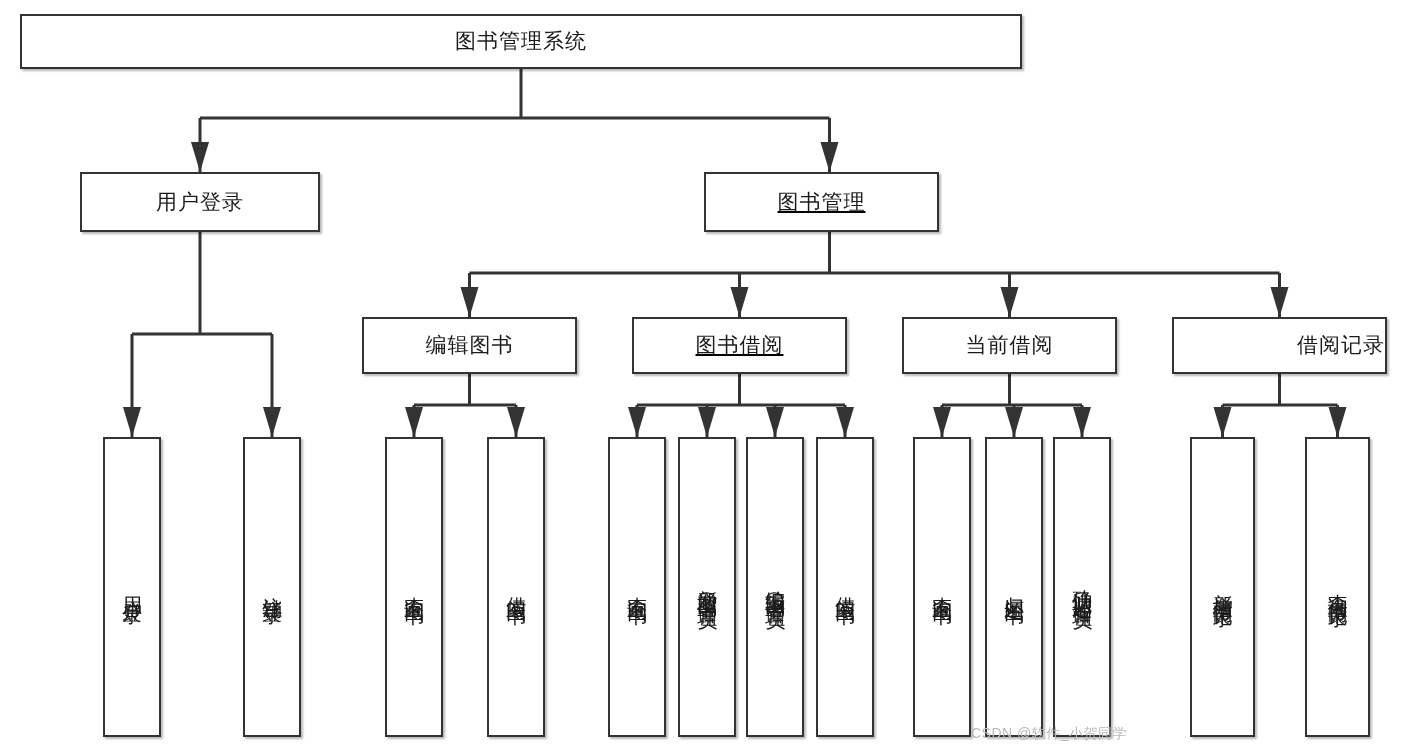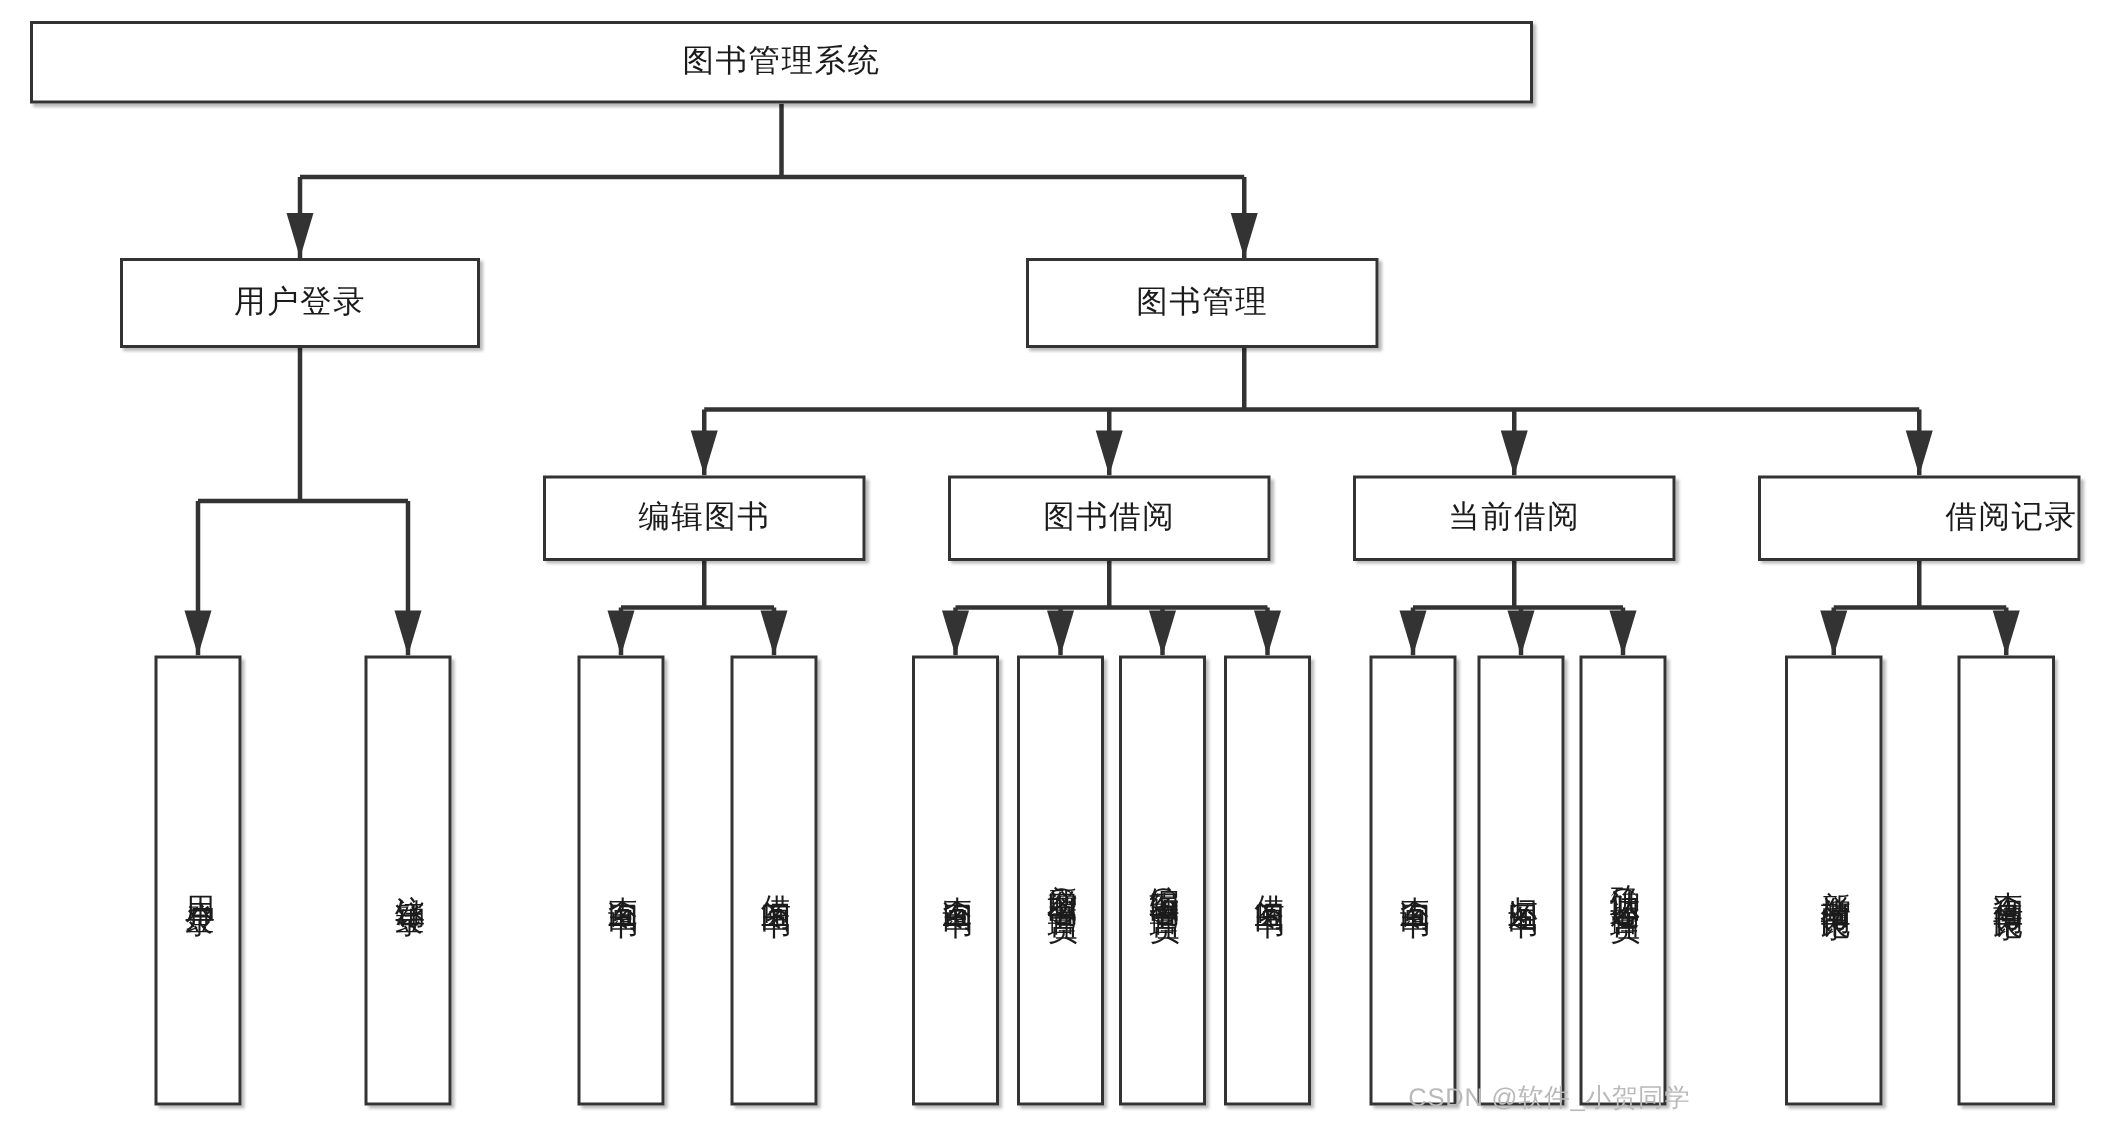--- a/index.html
+++ b/index.html
@@ -53,21 +53,21 @@
     font-size: 20px;
   }
   .node-box.vertical {
     align-items: center;
     justify-content: center;
   }
   .watermark {
     position: absolute;
     right: 8px;
     bottom: 4px;
-    font-size: 17px;
+    font-size: 14px;
     color: #b9b9b9;
     letter-spacing: 0.5px;
     white-space: nowrap;
     font-family: "Liberation Sans", "DejaVu Sans", sans-serif;
   }
 </style>
 </head>
 <body>
 
 <div id="diagram-root">
@@ -129,27 +129,27 @@
       </g>
   </svg>
 
   <div id="nodes-group">
       <div class="node-box" style="left: 20px; top: 14px; width: 1002px; height: 55px;">
         <div class="node-label">图书管理系统</div>
       </div>
       <div class="node-box" style="left: 80px; top: 172px; width: 240px; height: 60px;">
         <div class="node-label">用户登录</div>
       </div>
-      <div class="node-box" style="left: 684px; top: 172px; width: 235px; height: 60px;">
+      <div class="node-box" style="left: 704px; top: 172px; width: 235px; height: 60px; text-decoration: underline;">
         <div class="node-label">图书管理</div>
       </div>
       <div class="node-box" style="left: 362px; top: 317px; width: 215px; height: 57px;">
         <div class="node-label">编辑图书</div>
       </div>
-      <div class="node-box" style="left: 632px; top: 317px; width: 215px; height: 57px;">
+      <div class="node-box" style="left: 632px; top: 317px; width: 215px; height: 57px; text-decoration: underline;">
         <div class="node-label">图书借阅</div>
       </div>
       <div class="node-box" style="left: 902px; top: 317px; width: 215px; height: 57px; justify-content: center;">
         <div class="node-label">当前借阅</div>
       </div>
       <div class="node-box" style="left: 1172px; top: 317px; width: 215px; height: 57px; justify-content: flex-end;">
         <div class="node-label">借阅记录</div>
       </div>
       <div class="node-box vertical" style="left: 103px; top: 437px; width: 58px; height: 300px;">
         <div class="node-label">用户登录</div>

